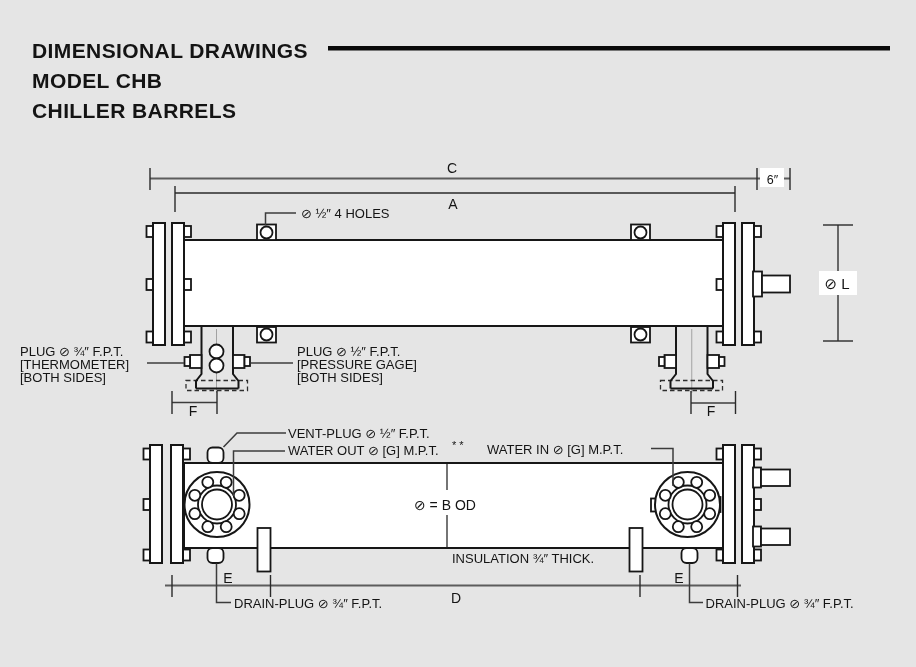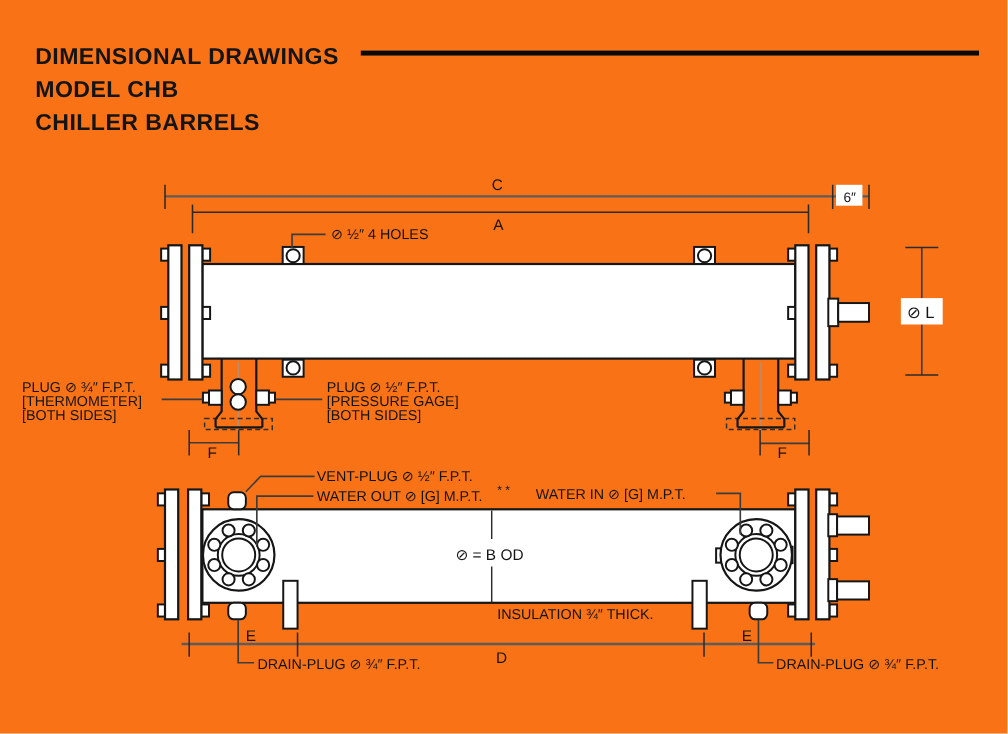--- a/index.html
+++ b/index.html
@@ -1,16 +1,16 @@
 <!DOCTYPE html>
 <html><head>
 <meta charset="utf-8">
 <style>
   html,body{margin:0;padding:0;background:#ffffff;}
-  .page{position:relative;width:916px;height:667px;background:#f97316;overflow:hidden;}
+  .page{position:relative;width:916px;height:667px;background:#e5e5e5;overflow:hidden;}
   svg{display:block;}
   text{fill:#141414;font-family:"Liberation Sans","DejaVu Sans",sans-serif;}
   .title{font-size:21px;font-weight:bold;letter-spacing:.4px;}
   .lbl{font-size:13px;}
   .dimlbl{font-size:14px;}
   .smlbl{font-size:12.5px;}
   .note{font-size:11px;}
   .big{font-size:15px;}
   .outline{fill:#ffffff;stroke:#161616;stroke-width:2;}
   .thin{fill:#ffffff;stroke:#161616;stroke-width:1.8;}

